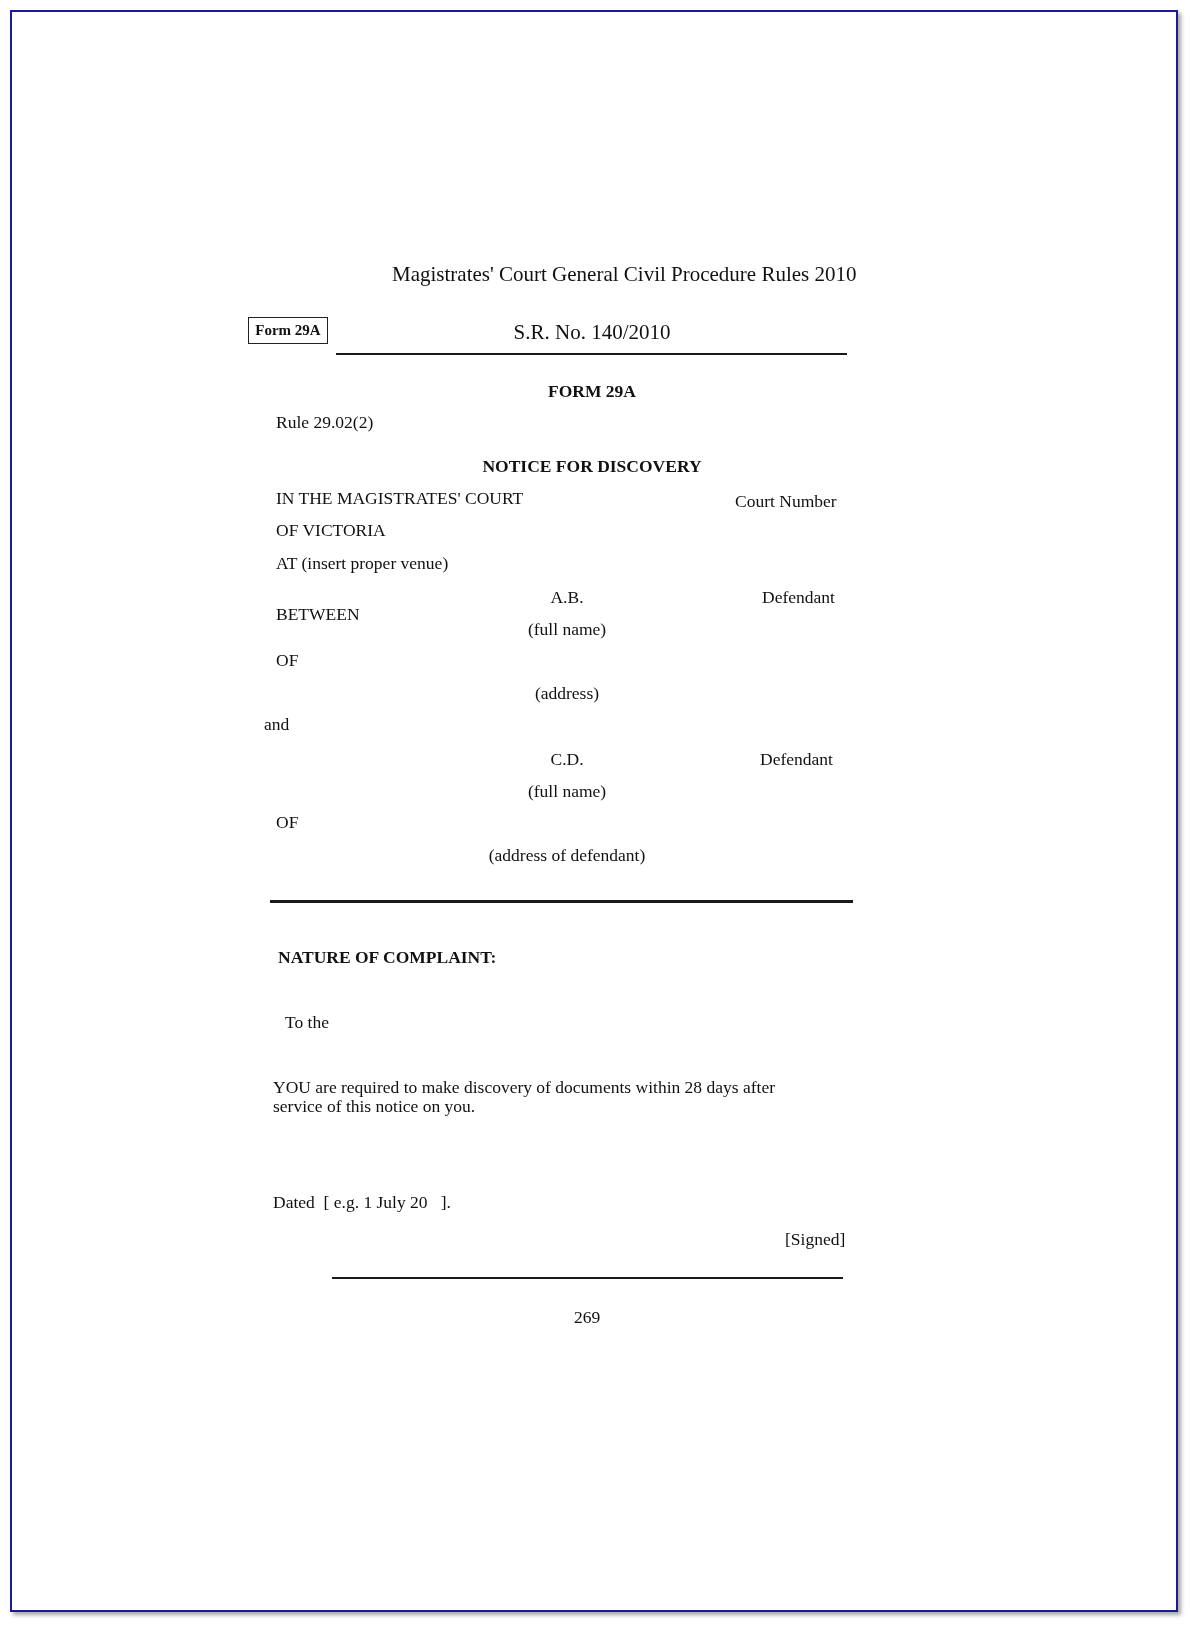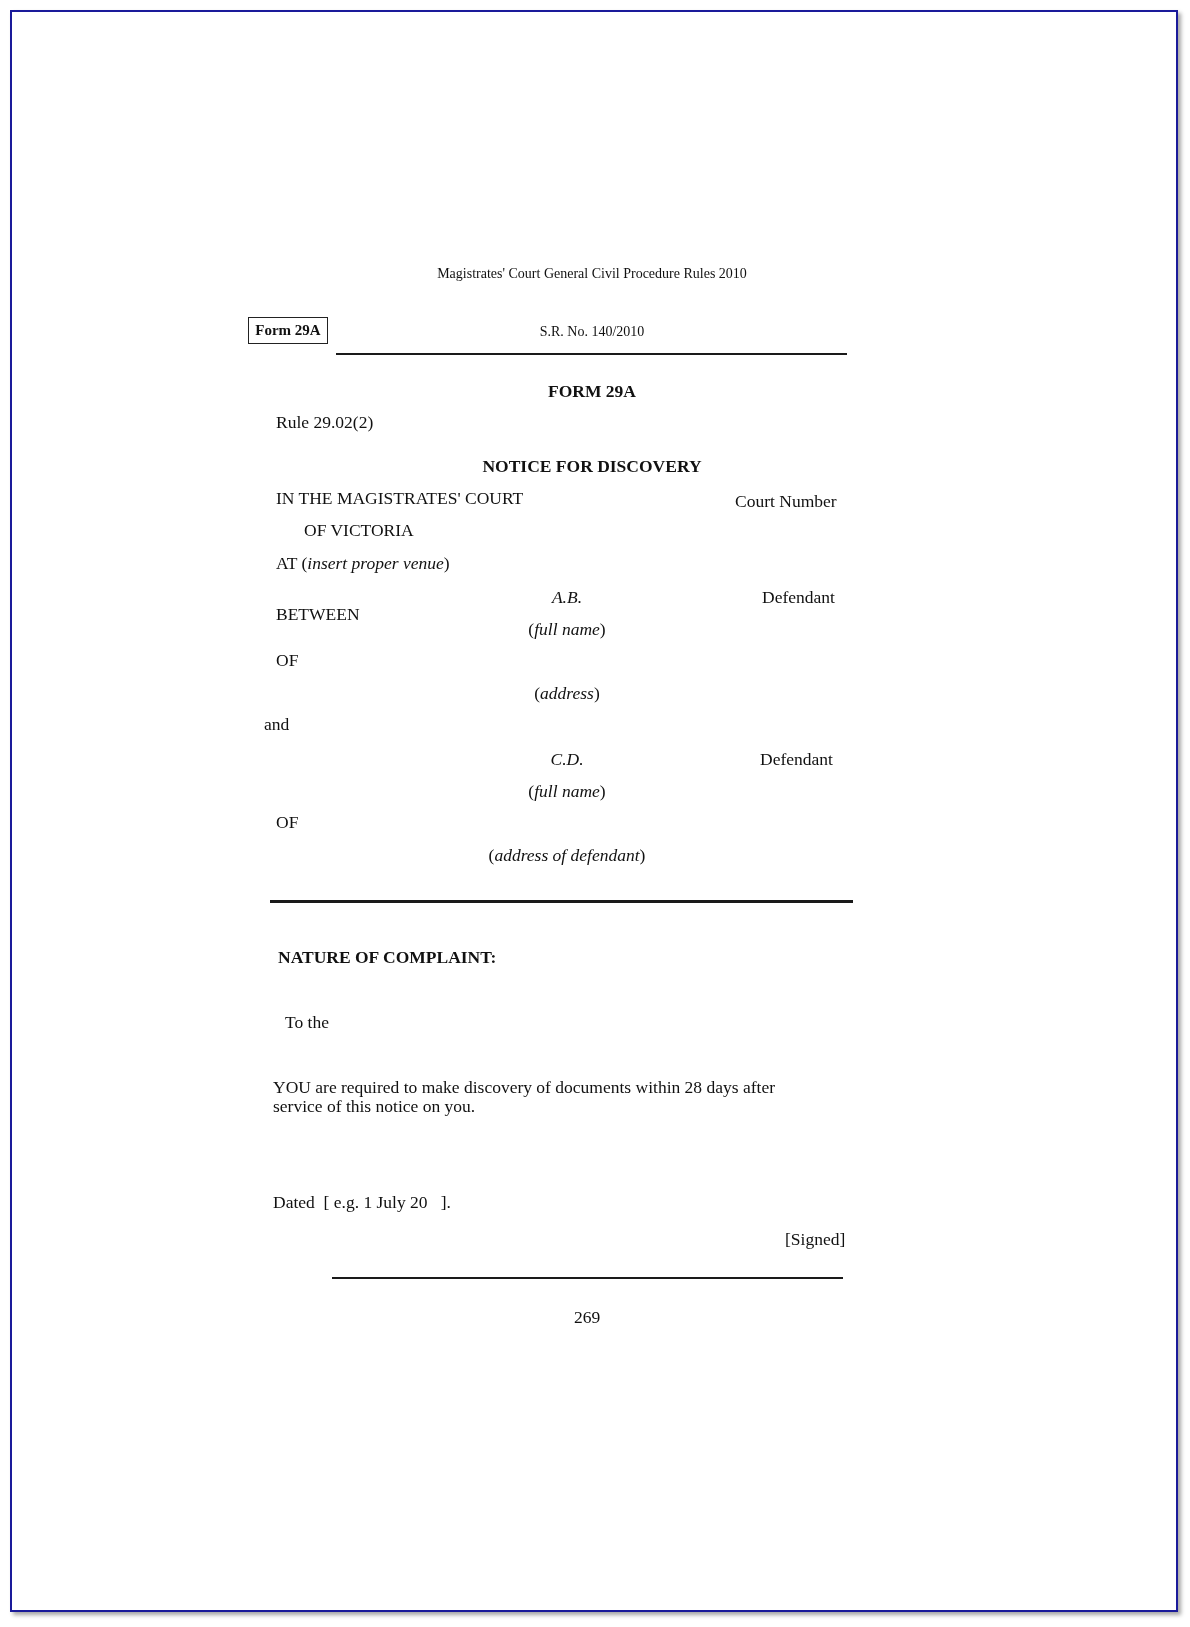--- a/index.html
+++ b/index.html
@@ -7,29 +7,29 @@
     width:1190px; height:1627px; background:#ffffff; position:relative; overflow:hidden;
     font-family:"Liberation Serif", "DejaVu Serif", serif; color:#111;
   }
   .frame {
     position:absolute; left:10px; top:10px; width:1168px; height:1602px;
     border:2px solid #1a1a9a; box-sizing:border-box;
     box-shadow: 3px 3px 4px rgba(0,0,0,0.35);
     background:#fff;
   }
   .abs { position:absolute; white-space:nowrap; }
-  .hdr { font-size:14px; text-align:center; width:400px; left:392px; line-height:18px; }
+  .hdr { font-size:21px; text-align:center; width:400px; left:392px; line-height:18px; }
   .formbox {
     position:absolute; left:248px; top:317px; width:80px; height:27px;
     border:1.5px solid #222; box-sizing:border-box;
     font-weight:bold; font-size:15px; line-height:24px; text-align:center;
   }
   .rule { position:absolute; background:#1a1a1a; }
   .b { font-weight:bold; }
-  .i { font-style:italic; }
+  .i { }
   .t17 { font-size:17.5px; }
   .center { text-align:center; }
 </style>
 </head>
 <body>
 
 <div class="frame"></div>
 
 <div class="abs hdr" style="top:265px;">Magistrates' Court General Civil Procedure Rules 2010</div>
 <div class="abs hdr" style="top:283px;margin-top:40px;">S.R. No. 140/2010</div>
@@ -37,21 +37,21 @@
 <div class="formbox">Form 29A</div>
 <div class="rule" style="left:336px; top:353px; width:511px; height:1.5px;"></div>
 
 <div class="abs b t17 center" style="left:392px; width:400px; top:381px;">FORM 29A</div>
 <div class="abs t17" style="left:276px; top:412px;">Rule 29.02(2)</div>
 
 <div class="abs b t17 center" style="left:392px; width:400px; top:456px;">NOTICE FOR DISCOVERY</div>
 
 <div class="abs t17" style="left:276px; top:488px;">IN THE MAGISTRATES' COURT</div>
 <div class="abs t17" style="left:735px; top:491px;">Court Number</div>
-<div class="abs t17" style="left:276px; top:520px;margin-left:28px;">OF VICTORIA</div>
+<div class="abs t17" style="left:276px; top:520px;">OF VICTORIA</div>
 <div class="abs t17" style="left:276px; top:553px;"><span>AT (</span><span class="i">insert proper venue</span><span>)</span></div>
 
 <div class="abs t17" style="left:276px; top:604px;">BETWEEN</div>
 <div class="abs t17 i center" style="left:467px; width:200px; top:587px;">A.B.</div>
 <div class="abs t17" style="left:762px; top:587px;">Defendant</div>
 <div class="abs t17 center" style="left:467px; width:200px; top:619px;">(<span class="i">full name</span>)</div>
 <div class="abs t17" style="left:276px; top:650px;">OF</div>
 <div class="abs t17 center" style="left:467px; width:200px; top:683px;">(<span class="i">address</span>)</div>
 <div class="abs t17" style="left:264px; top:714px;">and</div>
 <div class="abs t17 i center" style="left:467px; width:200px; top:749px;">C.D.</div>

